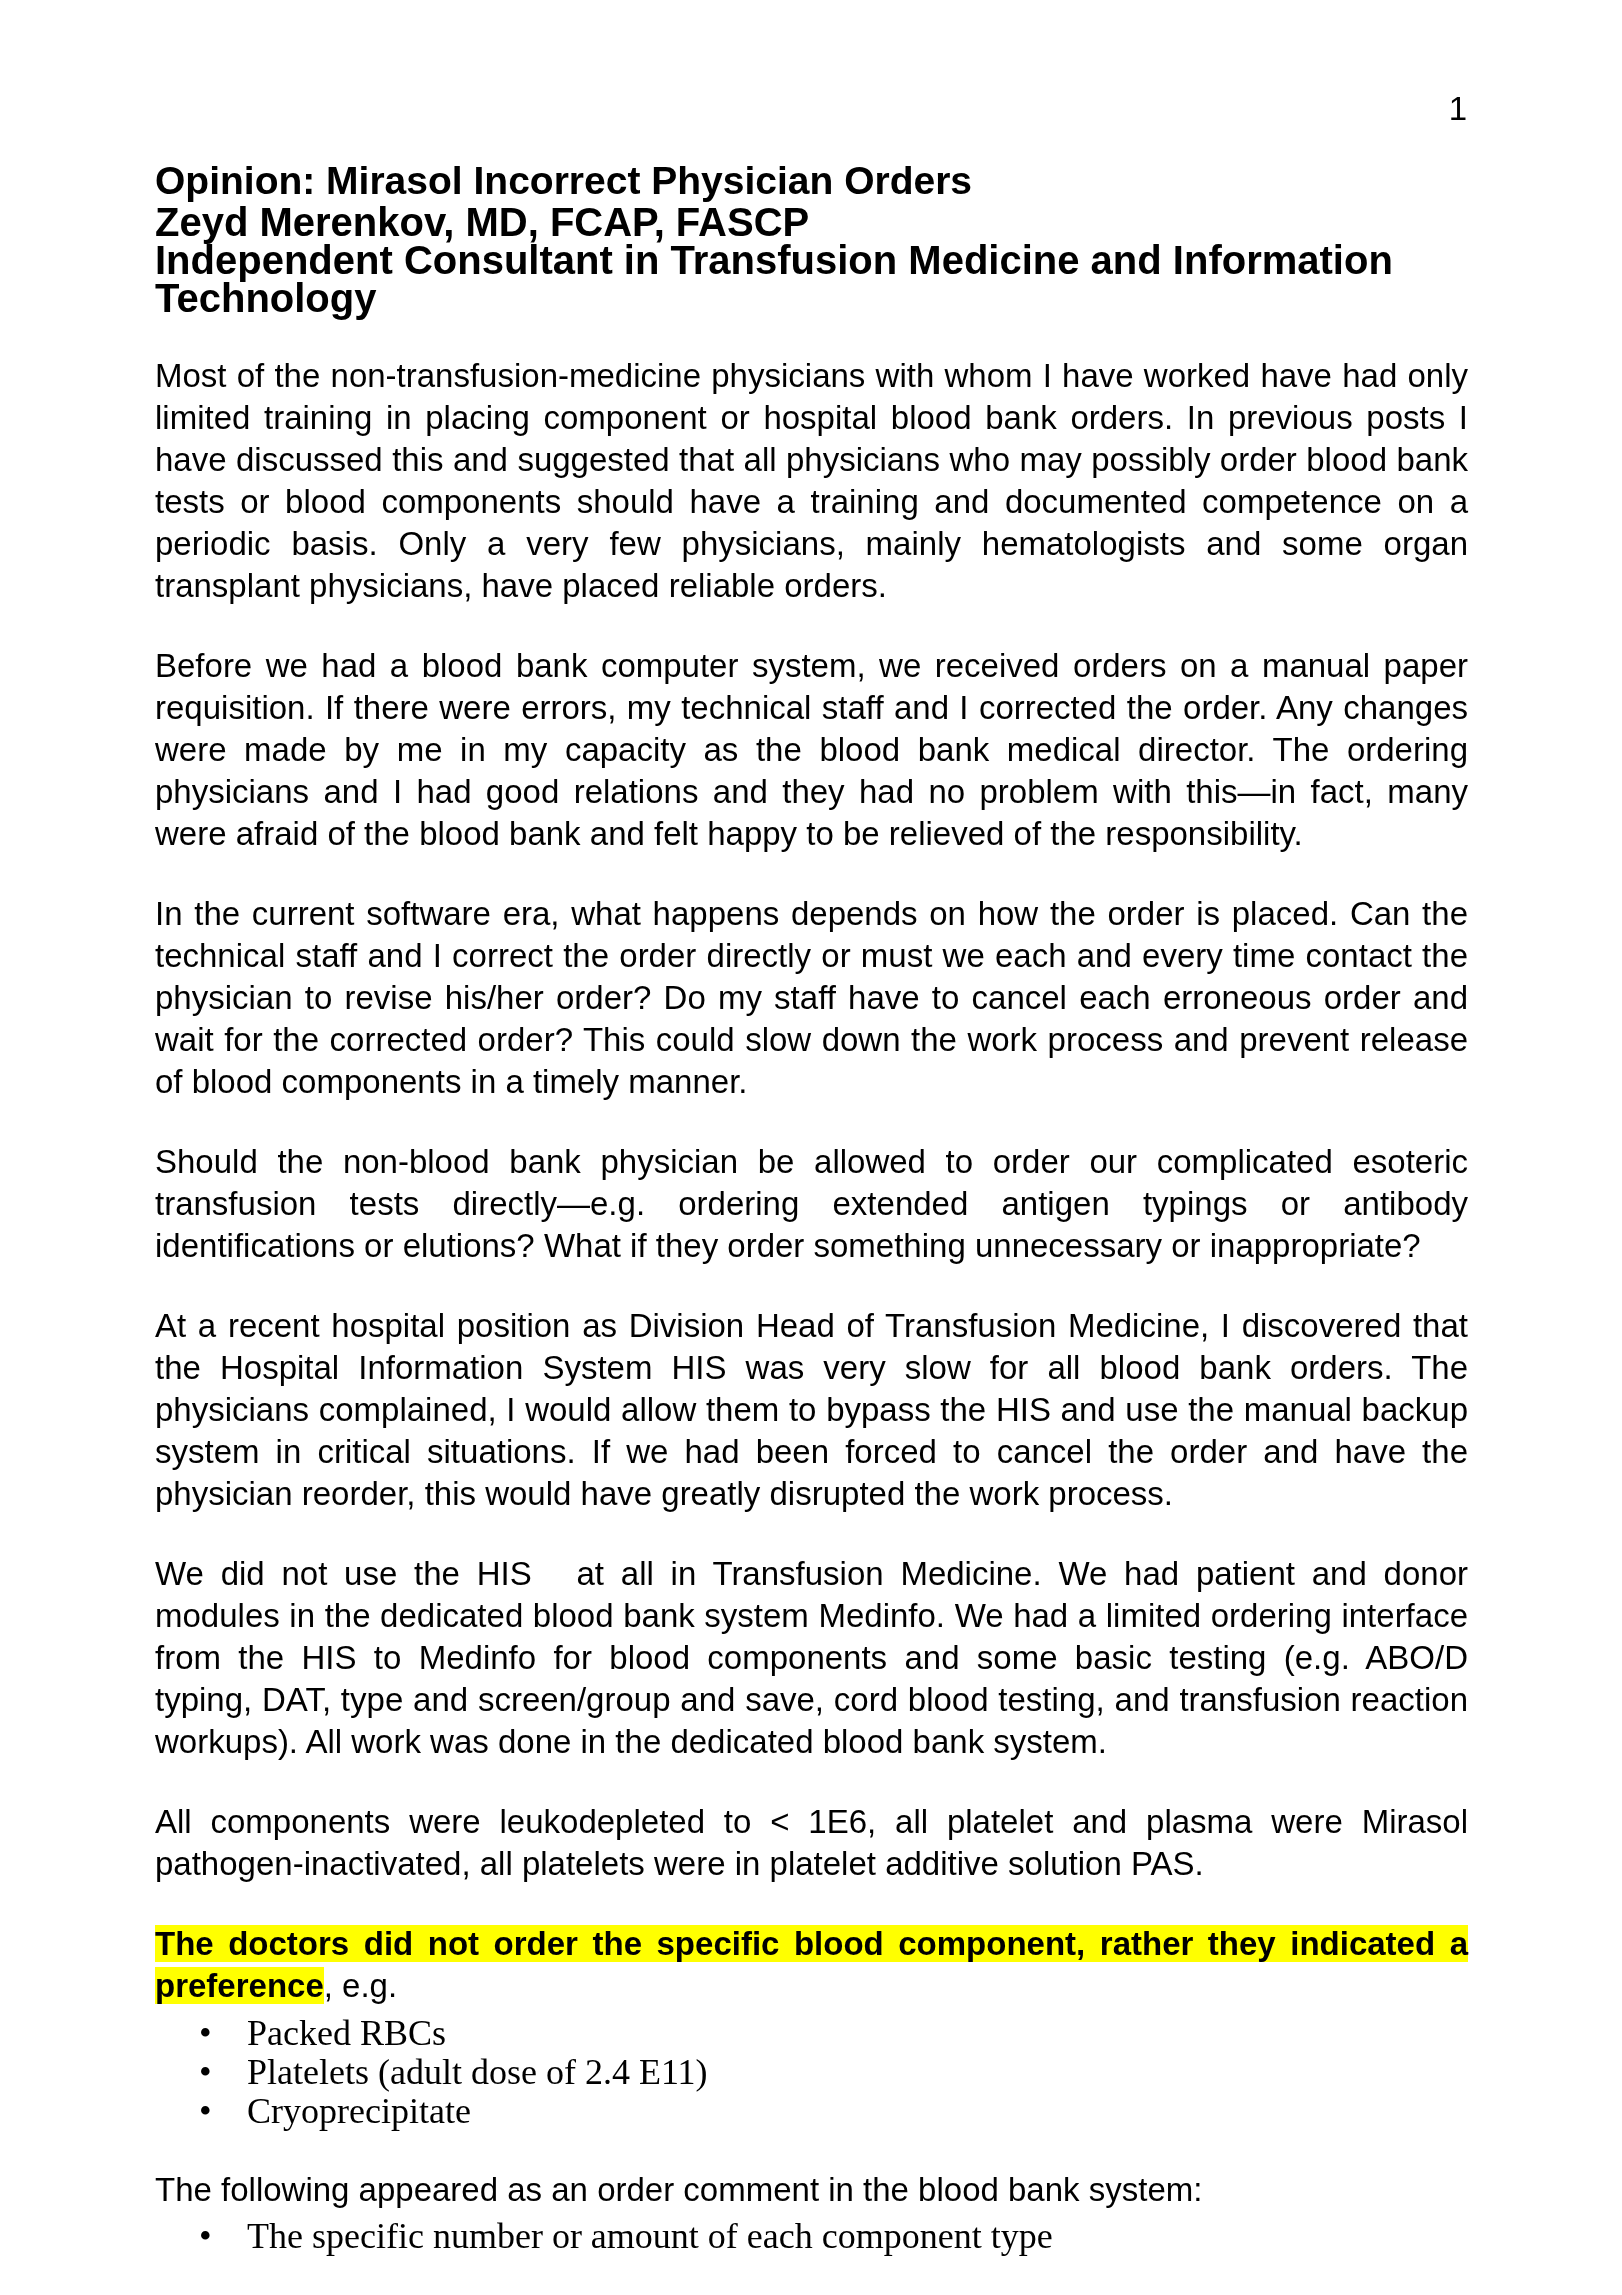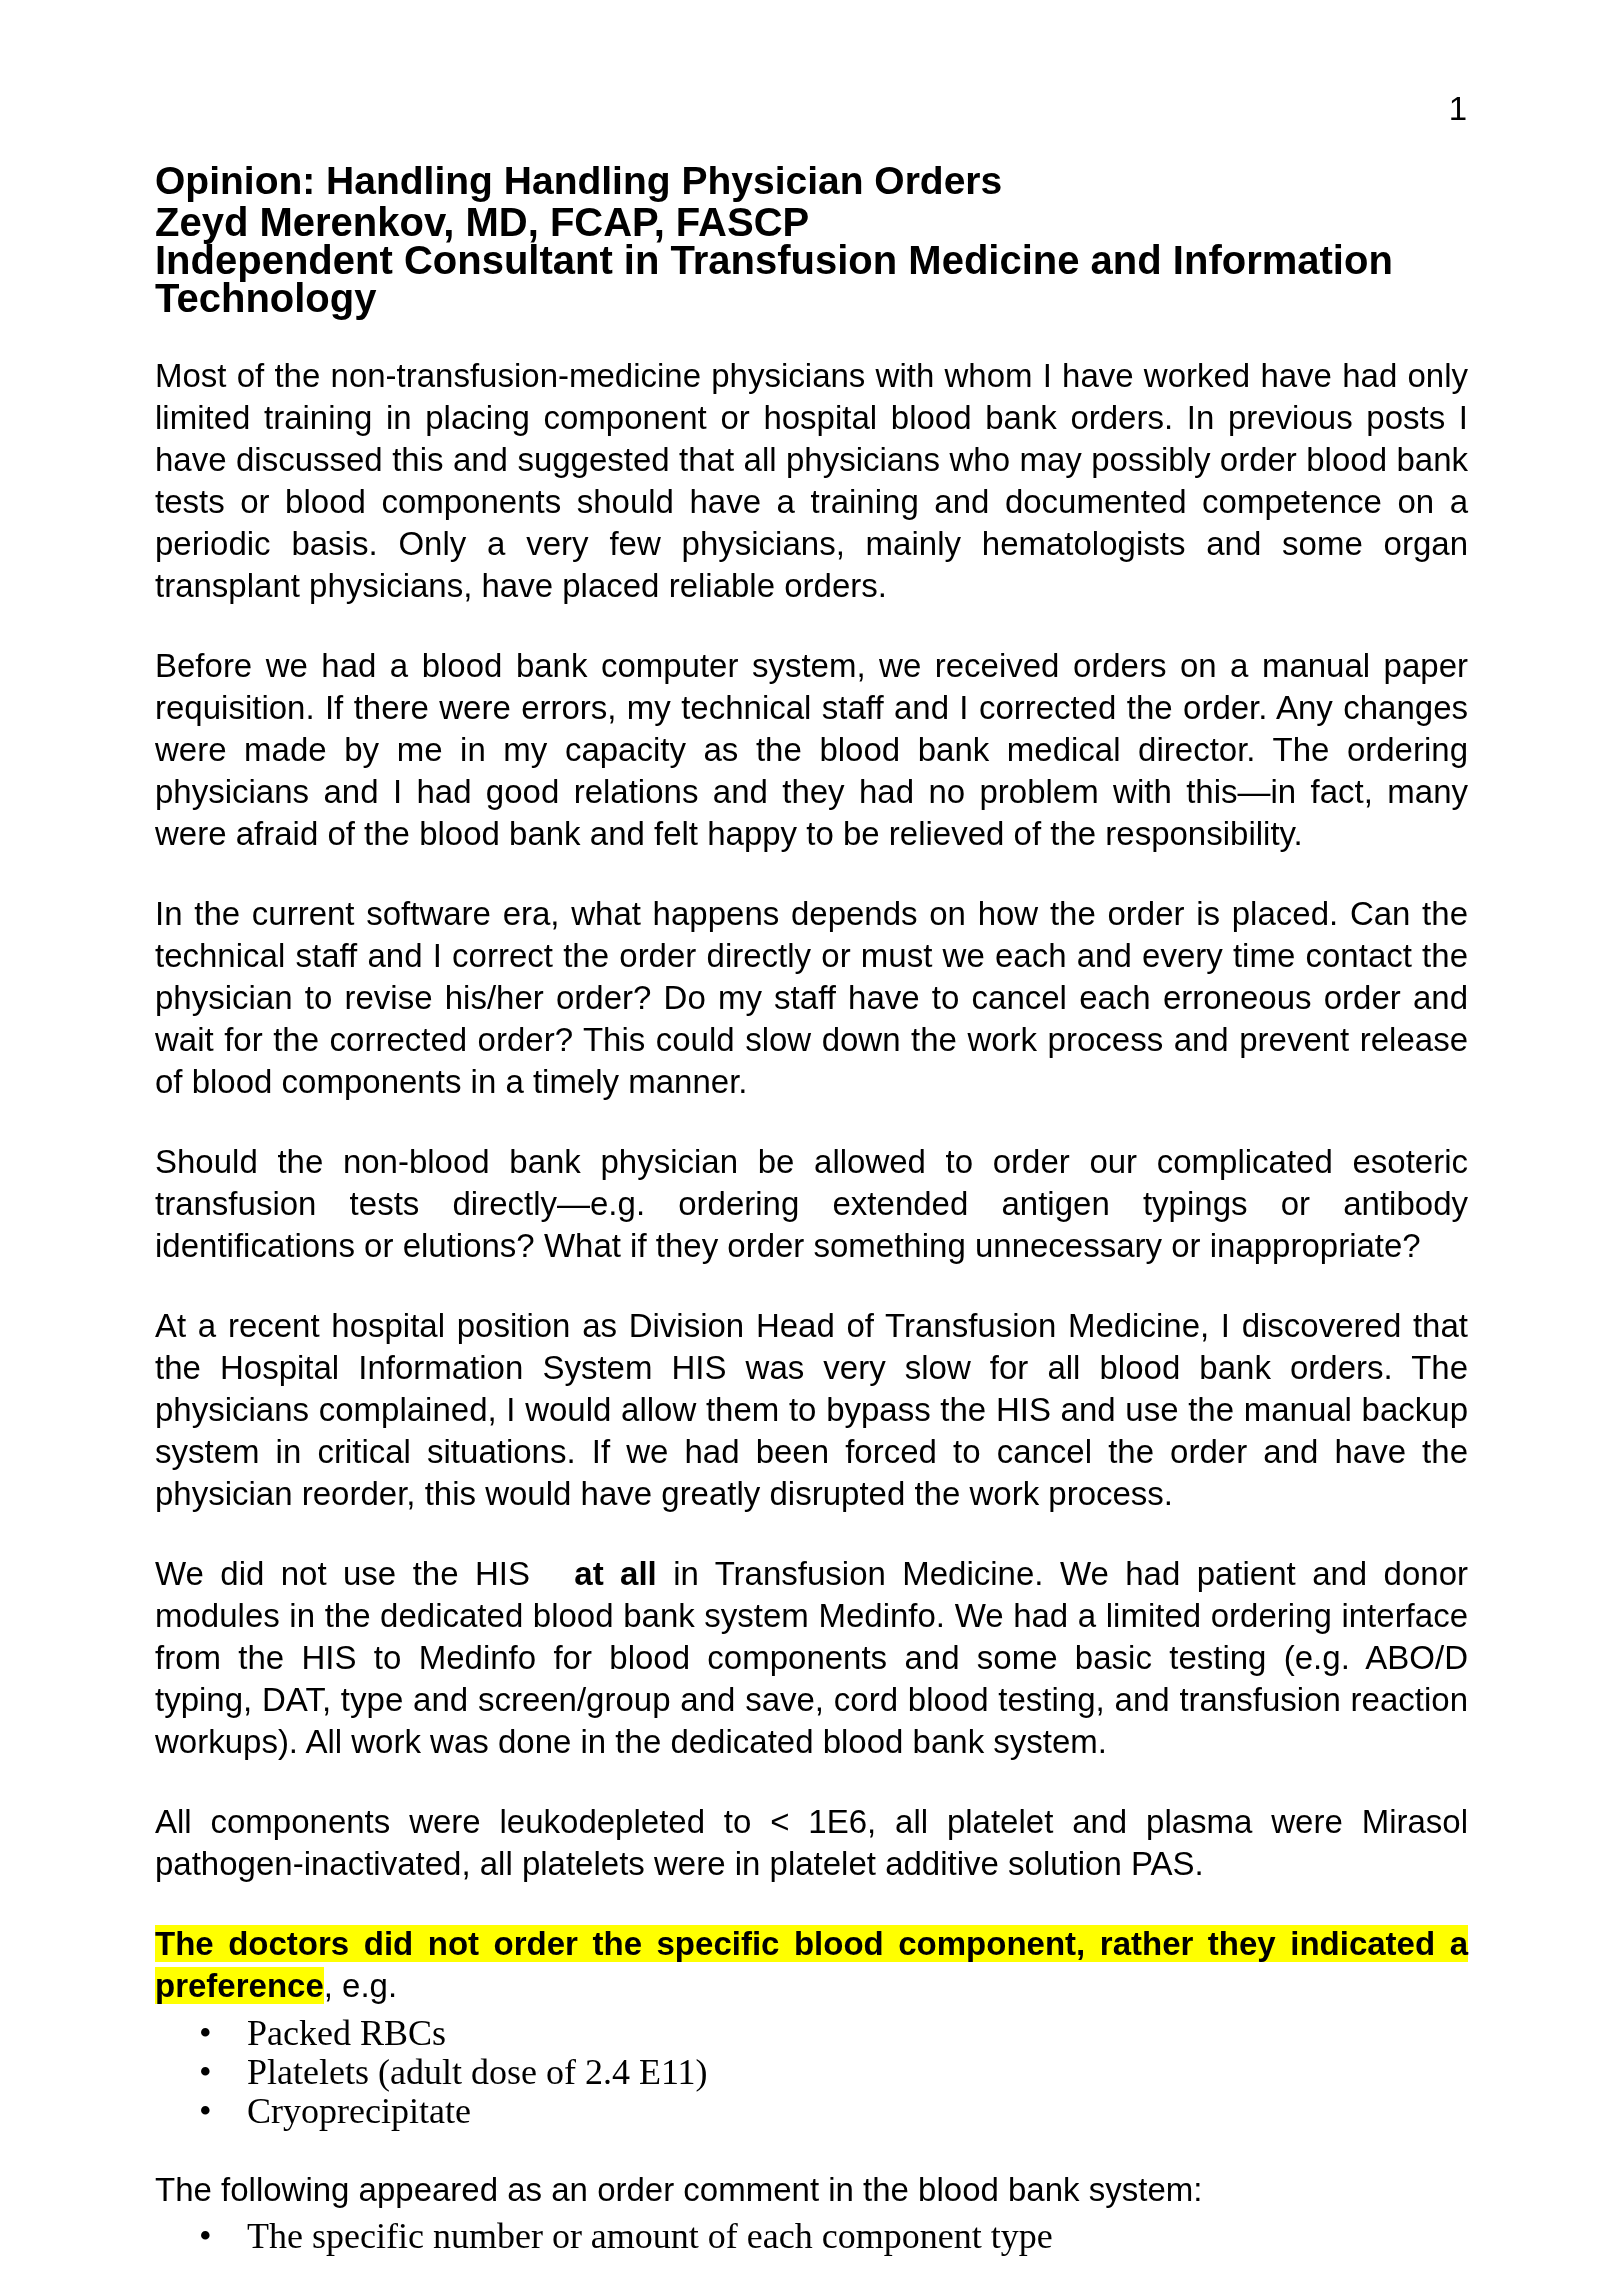--- a/index.html
+++ b/index.html
@@ -40,21 +40,21 @@
     line-height: 38px;
     font-weight: bold;
   }
   .content p {
     margin: 38px 0 0 0;
     font-size: 33px;
     line-height: 42px;
     text-align: justify;
   }
   .bold {
-    font-weight: bold;
+    font-weight: normal;
     margin-left: 28px;
   }
   .hl {
     font-weight: bold;
     
   }
   ul.bullets {
     margin: 6.5px 0 0 0;
     padding: 0;
     list-style: none;
@@ -75,21 +75,21 @@
 </style>
 </head>
 <body>
 
 <div class="page">
 
   <div class="page-number">1</div>
 
   <div class="content">
 
-    <h1 class="title">Opinion:  Handling Handling Physician Orders</h1>
+    <h1 class="title">Opinion:  Mirasol Incorrect Physician Orders</h1>
 
     <div class="subtitle">Zeyd Merenkov, MD, FCAP, FASCP</div>
 
     <div class="subtitle">Independent Consultant in Transfusion Medicine and Information Technology</div>
 
     <p>Most of the non-transfusion-medicine physicians with whom I have worked have had only limited training in placing component or hospital blood bank orders.  In previous posts I have discussed this and suggested that all physicians who may possibly order blood bank tests or blood components should have a training and documented competence on a periodic basis.  Only a very few physicians, mainly hematologists and some organ transplant physicians, have placed reliable orders.</p>
 
     <p>Before we had a blood bank computer system, we received orders on a manual paper requisition.  If there were errors, my technical staff and I corrected the order.  Any changes were made by me in my capacity as the blood bank medical director.  The ordering physicians and I had good relations and they had no problem with this—in fact, many were afraid of the blood bank and felt happy to be relieved of the responsibility.</p>
 
     <p>In the current software era, what happens depends on how the order is placed.  Can the technical staff and I correct the order directly or must we each and every time contact the physician to revise his/her order?  Do my staff have to cancel each erroneous order and wait for the corrected order?  This could slow down the work process and prevent release of blood components in a timely manner.</p>

